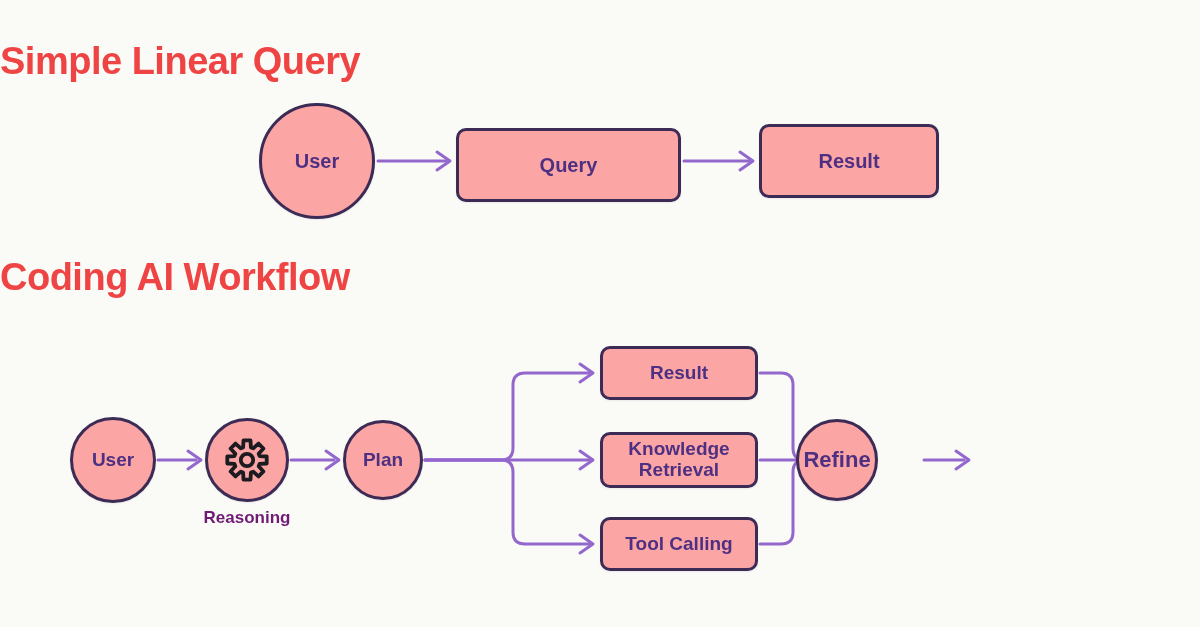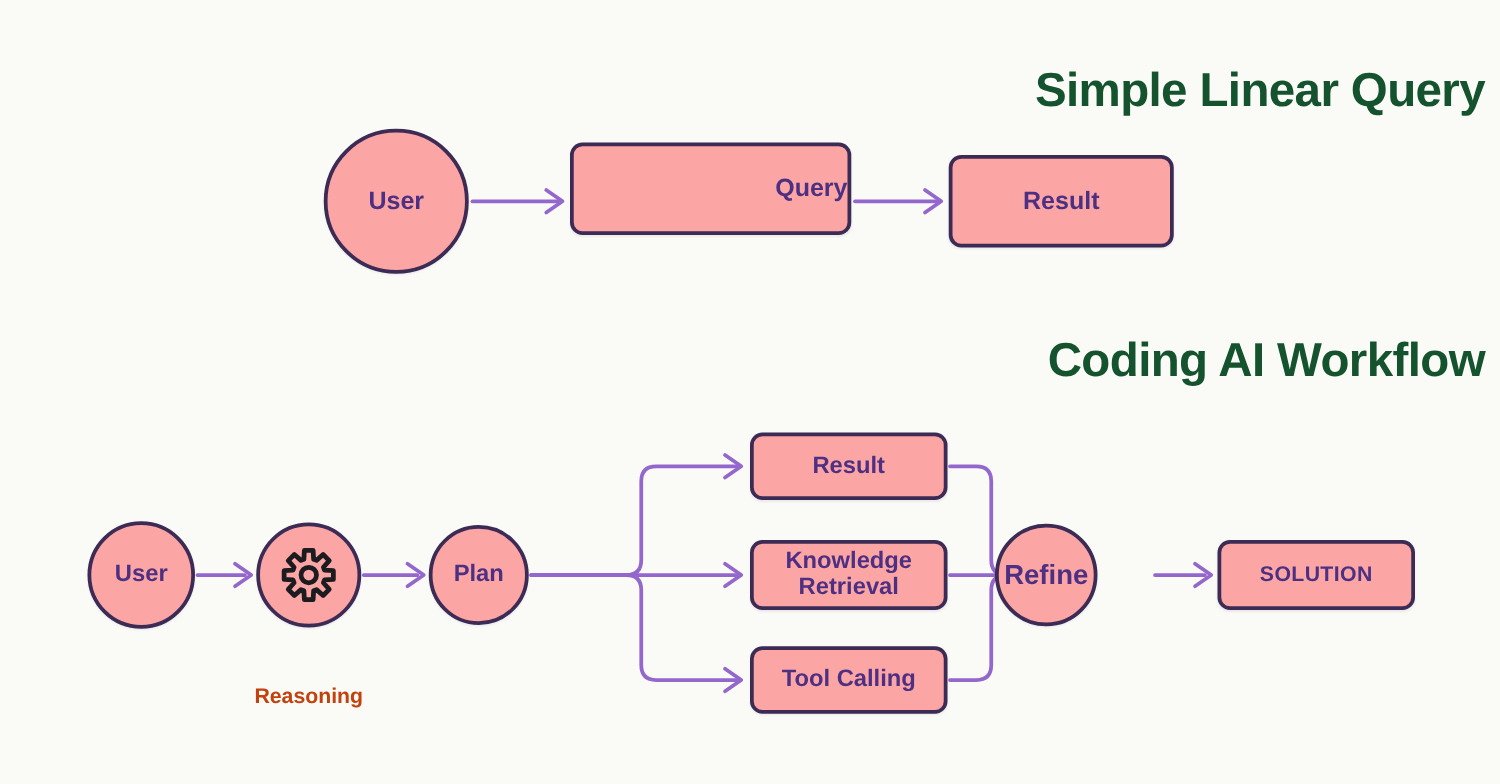--- a/index.html
+++ b/index.html
@@ -3,45 +3,45 @@
 <meta charset="utf-8">
 <style>
   html,body{margin:0;padding:0;}
   body{
     width:1200px;height:627px;overflow:hidden;
     background:#fafaf7;
     font-family:"Liberation Sans","DejaVu Sans",sans-serif;
   }
   #stage{position:relative;width:1200px;height:627px;background:#fafaf7;}
   .title{
-    position:absolute;left:0;right:0;text-align:right;
-    font-size:38px;font-weight:700;color:#14532d;letter-spacing:-0.5px;
-    margin:12px;
+    position:absolute;left:0;right:0;text-align:left;
+    font-size:38px;font-weight:700;color:#ef4444;letter-spacing:-0.5px;
+    margin:0;
   }
   #title1{top:40px;}
   #title2{top:256px;}
   svg.wires{position:absolute;left:0;top:0;width:1200px;height:627px;pointer-events:none;}
   .wire{fill:none;stroke:#9467cd;stroke-width:3;stroke-linecap:round;stroke-linejoin:round;}
   .node{
     position:absolute;display:flex;align-items:center;justify-content:center;
     background:#fca5a5;border:3px solid #3c2b55;color:#4e3082;
     font-weight:700;text-align:center;box-sizing:border-box;
     box-shadow:0 1px 2px rgba(40,20,70,0.07);
   }
   .circle{border-radius:50%;}
   .box{border-radius:10px;}
   .lbl{font-weight:700;}
   #d1-user{left:259px;top:103px;width:116px;height:116px;font-size:20px;}
-  #d1-query{left:456px;top:114px;width:225px;height:74px;font-size:20px;justify-content:flex-end;}
+  #d1-query{left:456px;top:128px;width:225px;height:74px;font-size:20px;}
   #d1-result{left:759px;top:124px;width:180px;height:74px;font-size:20px;}
   #d2-user{left:70px;top:417px;width:86px;height:86px;font-size:19px;}
   #d2-gear{left:205px;top:418px;width:84px;height:84px;}
   #d2-reasoning{
     position:absolute;left:167px;top:508px;width:160px;text-align:center;
-    font-size:17px;font-weight:700;color:#c2410c;margin-top:39px;
+    font-size:17px;font-weight:700;color:#701a75;
   }
   #d2-plan{left:343px;top:420px;width:80px;height:80px;font-size:19px;}
   #d2-coding{left:600px;top:346px;width:158px;height:54px;font-size:19px;}
   #d2-knowledge{left:600px;top:432px;width:158px;height:56px;font-size:19px;line-height:1.1;padding:0 8px;}
   #d2-tool{left:600px;top:517px;width:158px;height:54px;font-size:19px;}
   #d2-refine{left:796px;top:419px;width:82px;height:82px;font-size:22px;}
   #d2-solution{left:974px;top:432px;width:158px;height:56px;font-size:17px;letter-spacing:0.3px;}
   .gear-svg{width:48px;height:48px;display:block;}
   .gear-stroke{fill:none;stroke:#1b1b20;stroke-width:3.8;stroke-linejoin:round;stroke-linecap:round;}
 </style>
@@ -110,17 +110,14 @@
   </div>
   <div class="node box" id="d2-tool">
     <span class="lbl">Tool Calling</span>
   </div>
   <div class="node box" id="d2-knowledge">
     <span class="lbl">Knowledge Retrieval</span>
   </div>
   <div class="node circle" id="d2-refine">
     <span class="lbl">Refine</span>
   </div>
-  <div class="node box" id="d2-solution">
-    <span class="lbl">SOLUTION</span>
-  </div>
 
 </div>
 
 </body></html>

